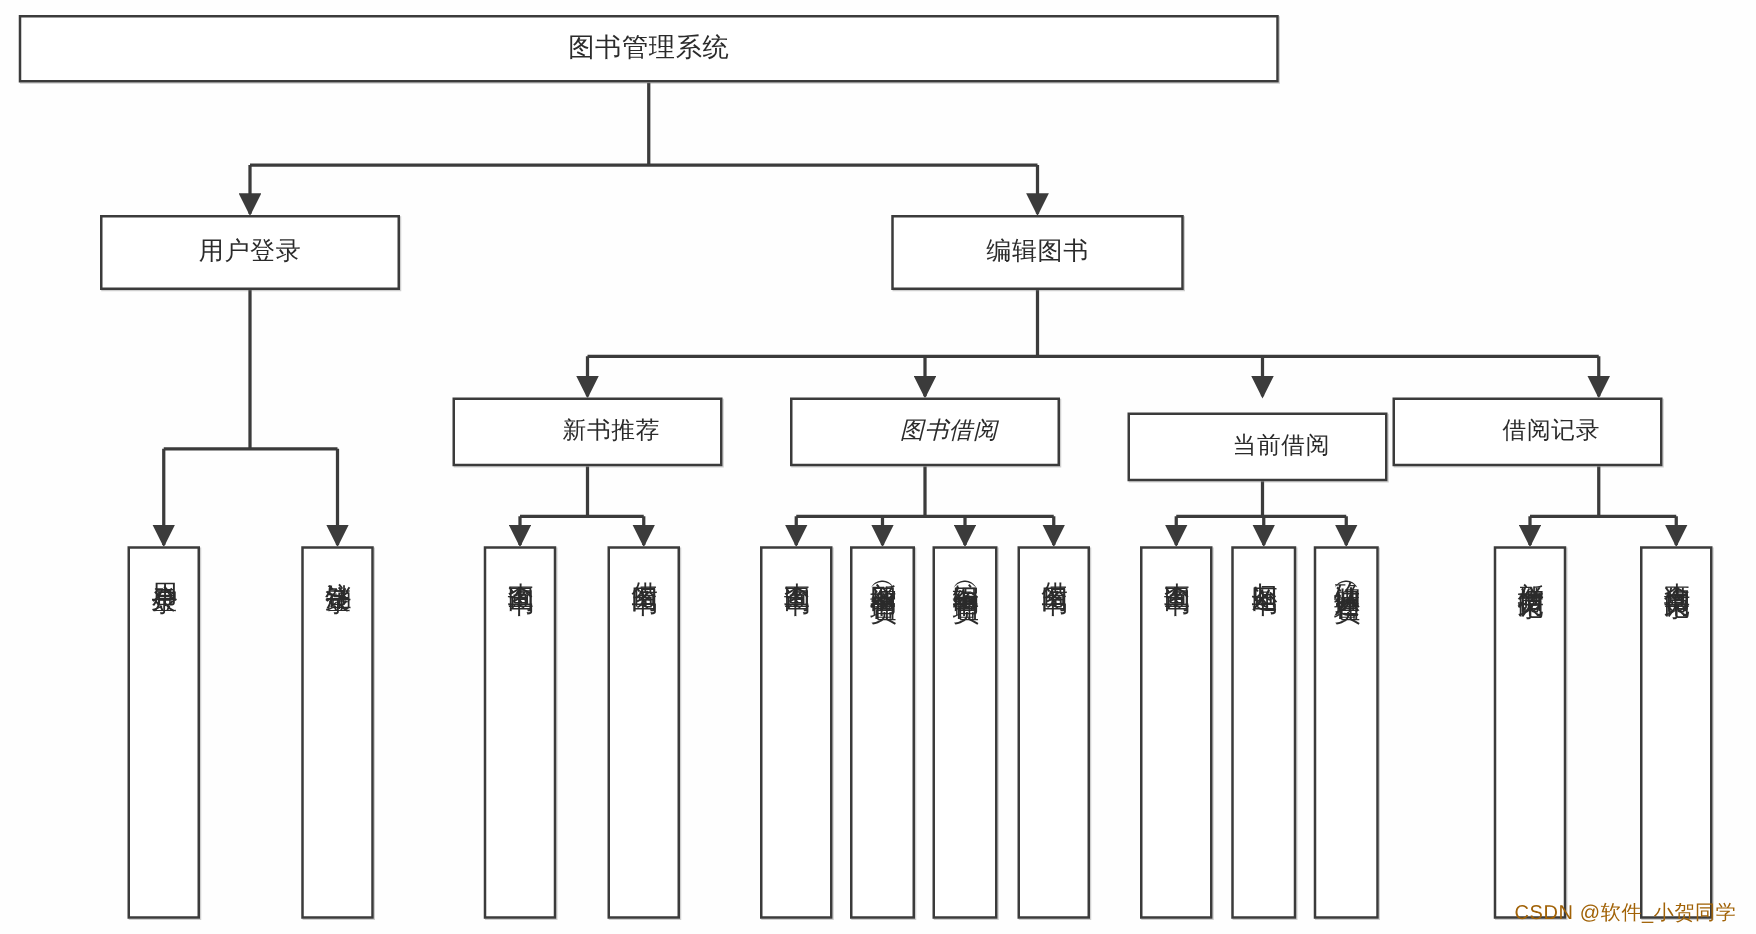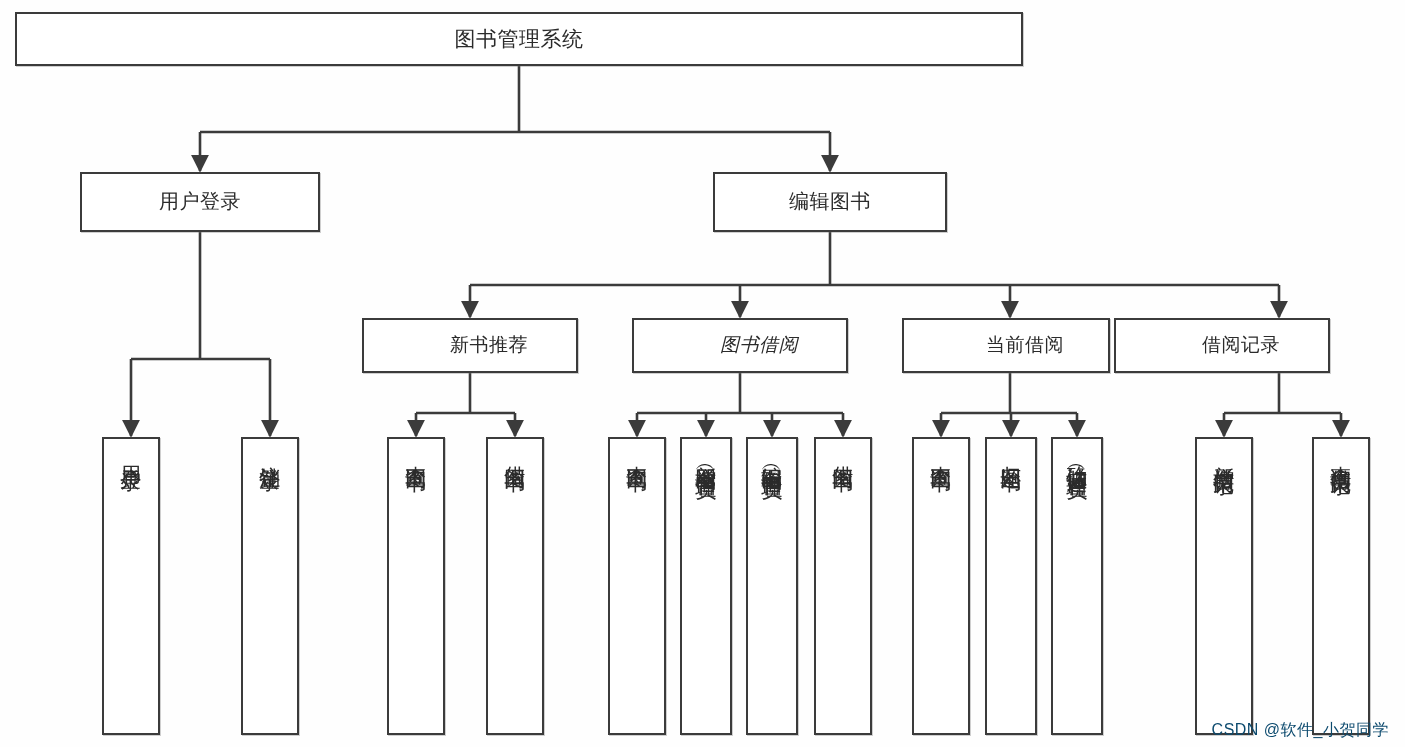--- a/index.html
+++ b/index.html
@@ -56,21 +56,21 @@
     font-size: 21px;
     line-height: 1.12;
     letter-spacing: 2px;
     white-space: nowrap;
   }
   #watermark {
     position: absolute;
     right: 16px;
     bottom: 6px;
     font-size: 16px;
-    color: #0c4a6e;
+    color: #a16207;
     letter-spacing: 0.5px;
     user-select: none;
     white-space: nowrap;
   }
 </style>
 </head>
 <body>
 
 <div id="canvas">
 
@@ -126,21 +126,21 @@
       </div>
       <div class="node level1" style="left: 713px; top: 172px; width: 234px; height: 60px;">
         <span class="label">编辑图书</span>
       </div>
       <div class="node level2" style="left: 362px; top: 318px; width: 216px; height: 55px;">
         <span class="label">新书推荐</span>
       </div>
       <div class="node level2" style="left: 632px; top: 318px; width: 216px; height: 55px; font-style: italic;">
         <span class="label">图书借阅</span>
       </div>
-      <div class="node level2" style="left: 902px; top: 318px; width: 208px; height: 55px;">
+      <div class="node level2" style="left: 902px; top: 330px; width: 208px; height: 55px;">
         <span class="label">当前借阅</span>
       </div>
       <div class="node level2" style="left: 1114px; top: 318px; width: 216px; height: 55px;">
         <span class="label">借阅记录</span>
       </div>
       <div class="node leaf" style="left: 102px; top: 437px; width: 58px; height: 298px;">
         <span class="label">用户登录</span>
       </div>
       <div class="node leaf" style="left: 241px; top: 437px; width: 58px; height: 298px;">
         <span class="label">注销登录</span>

